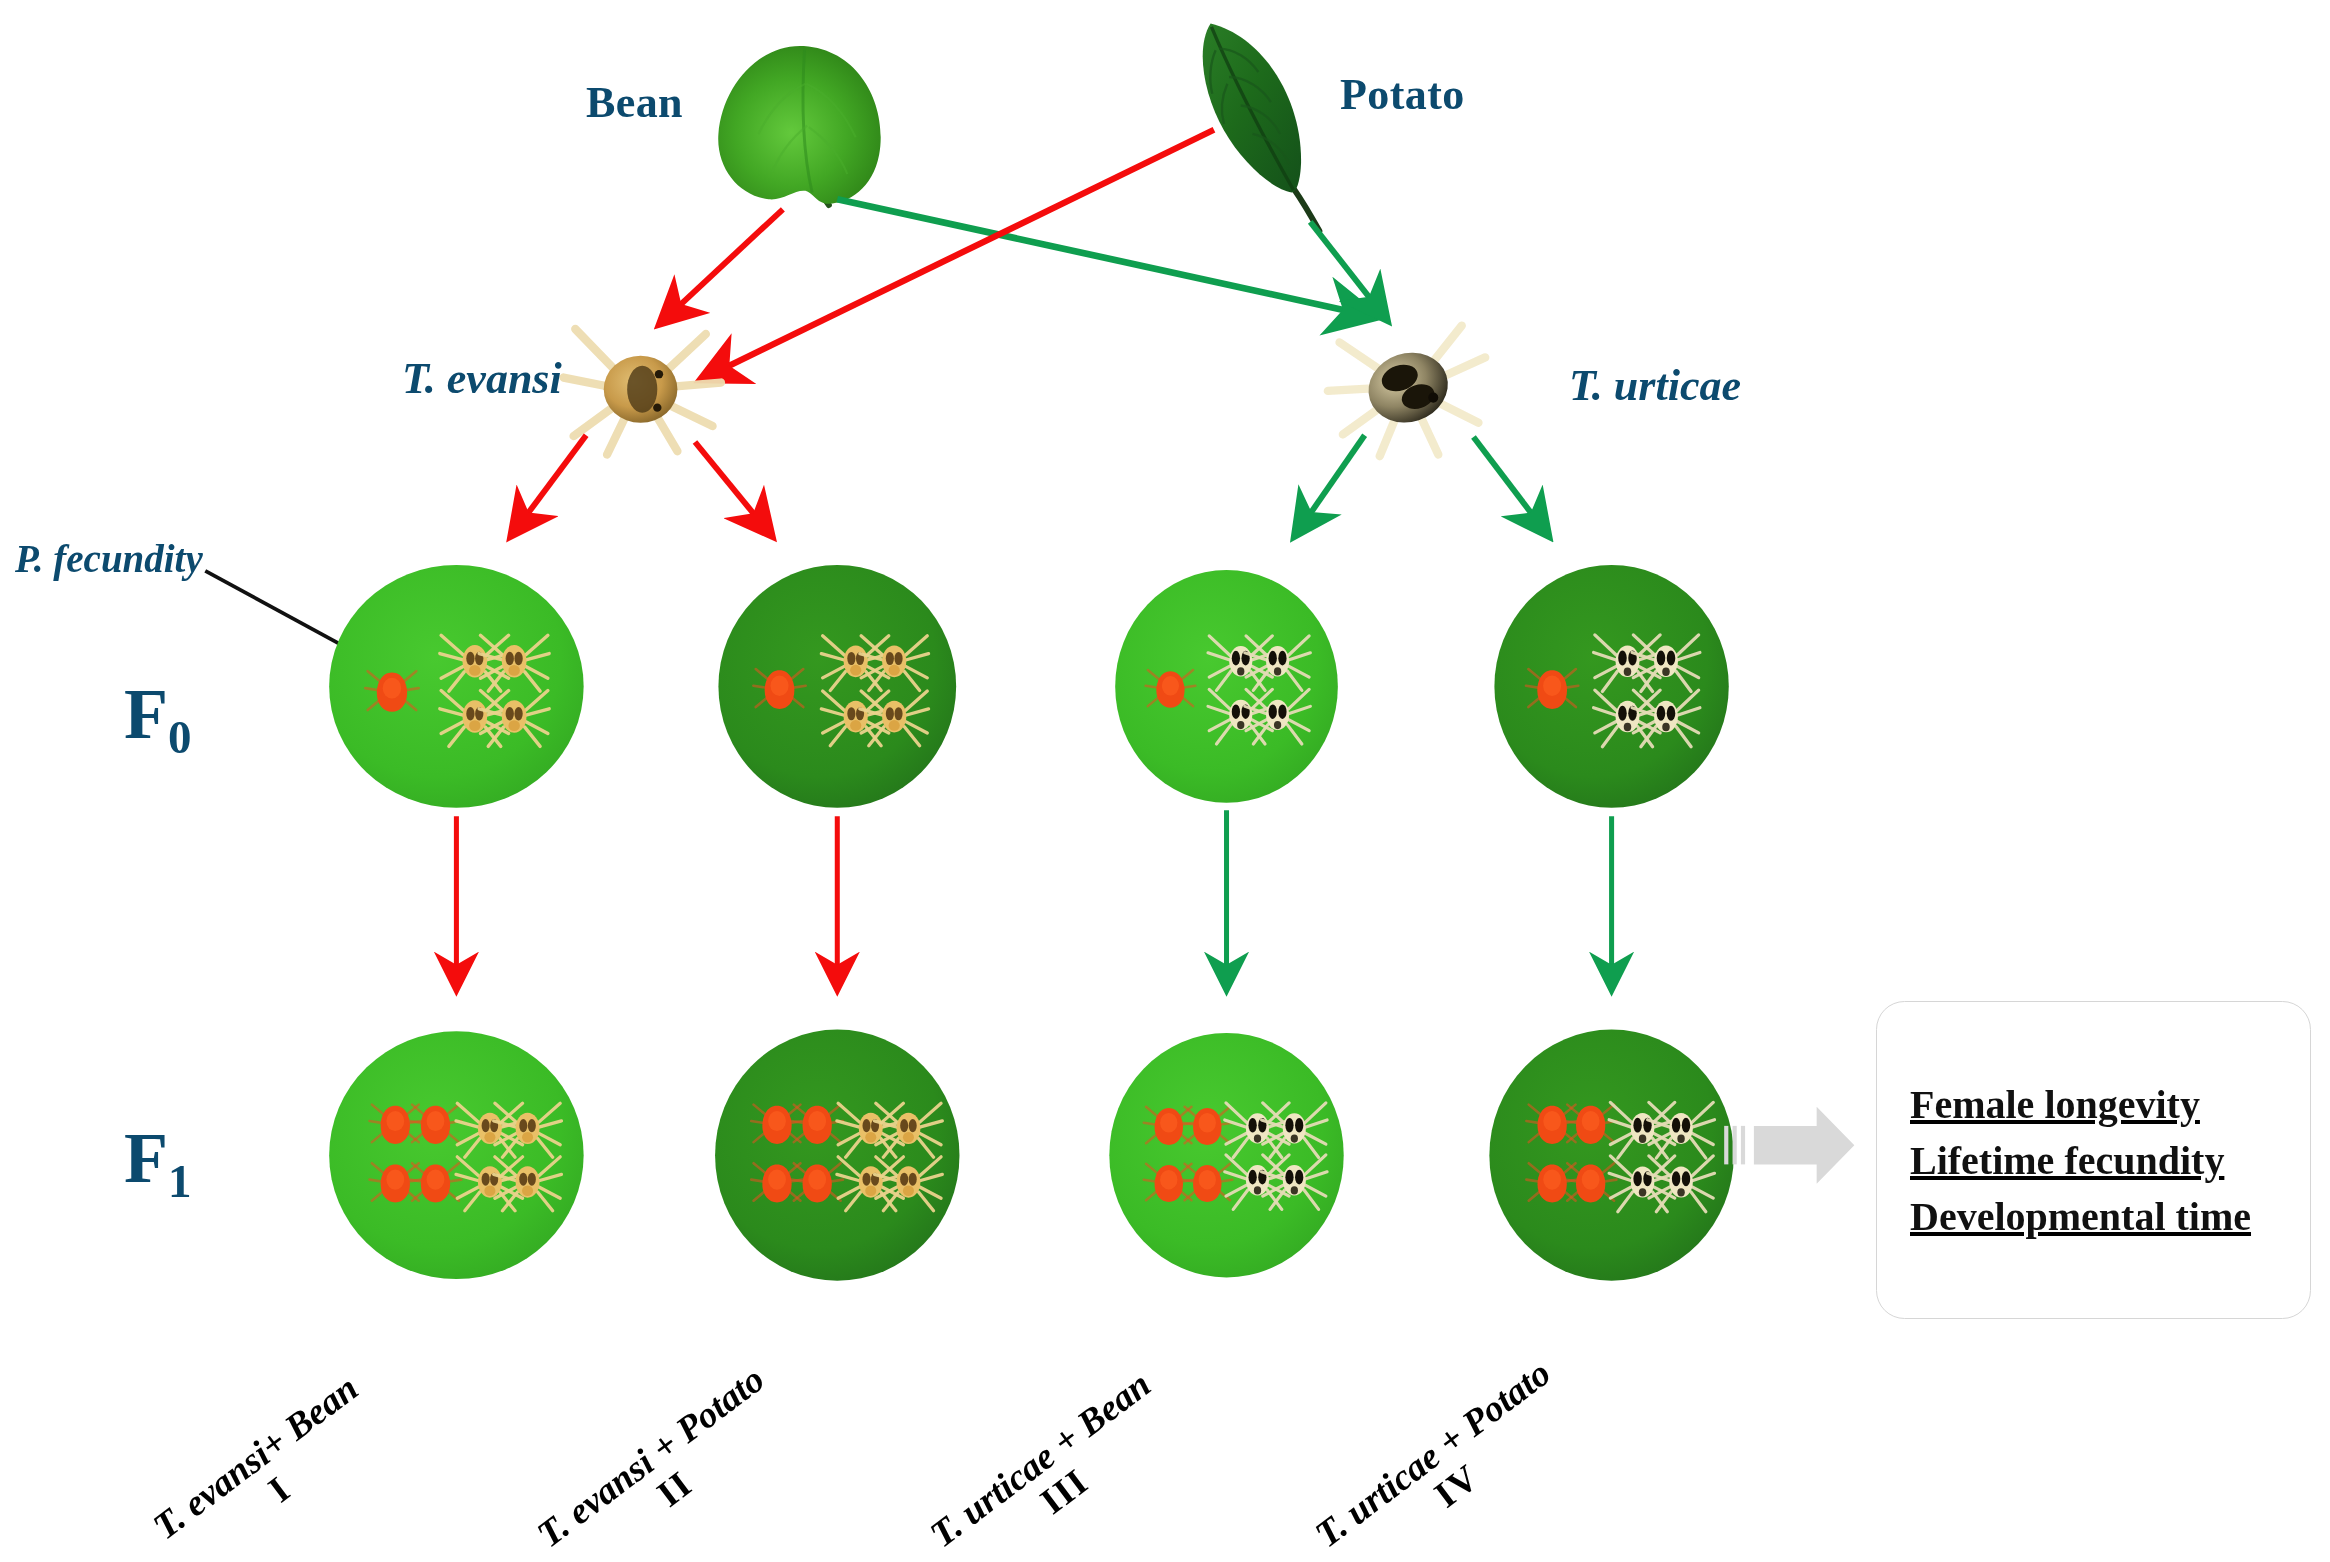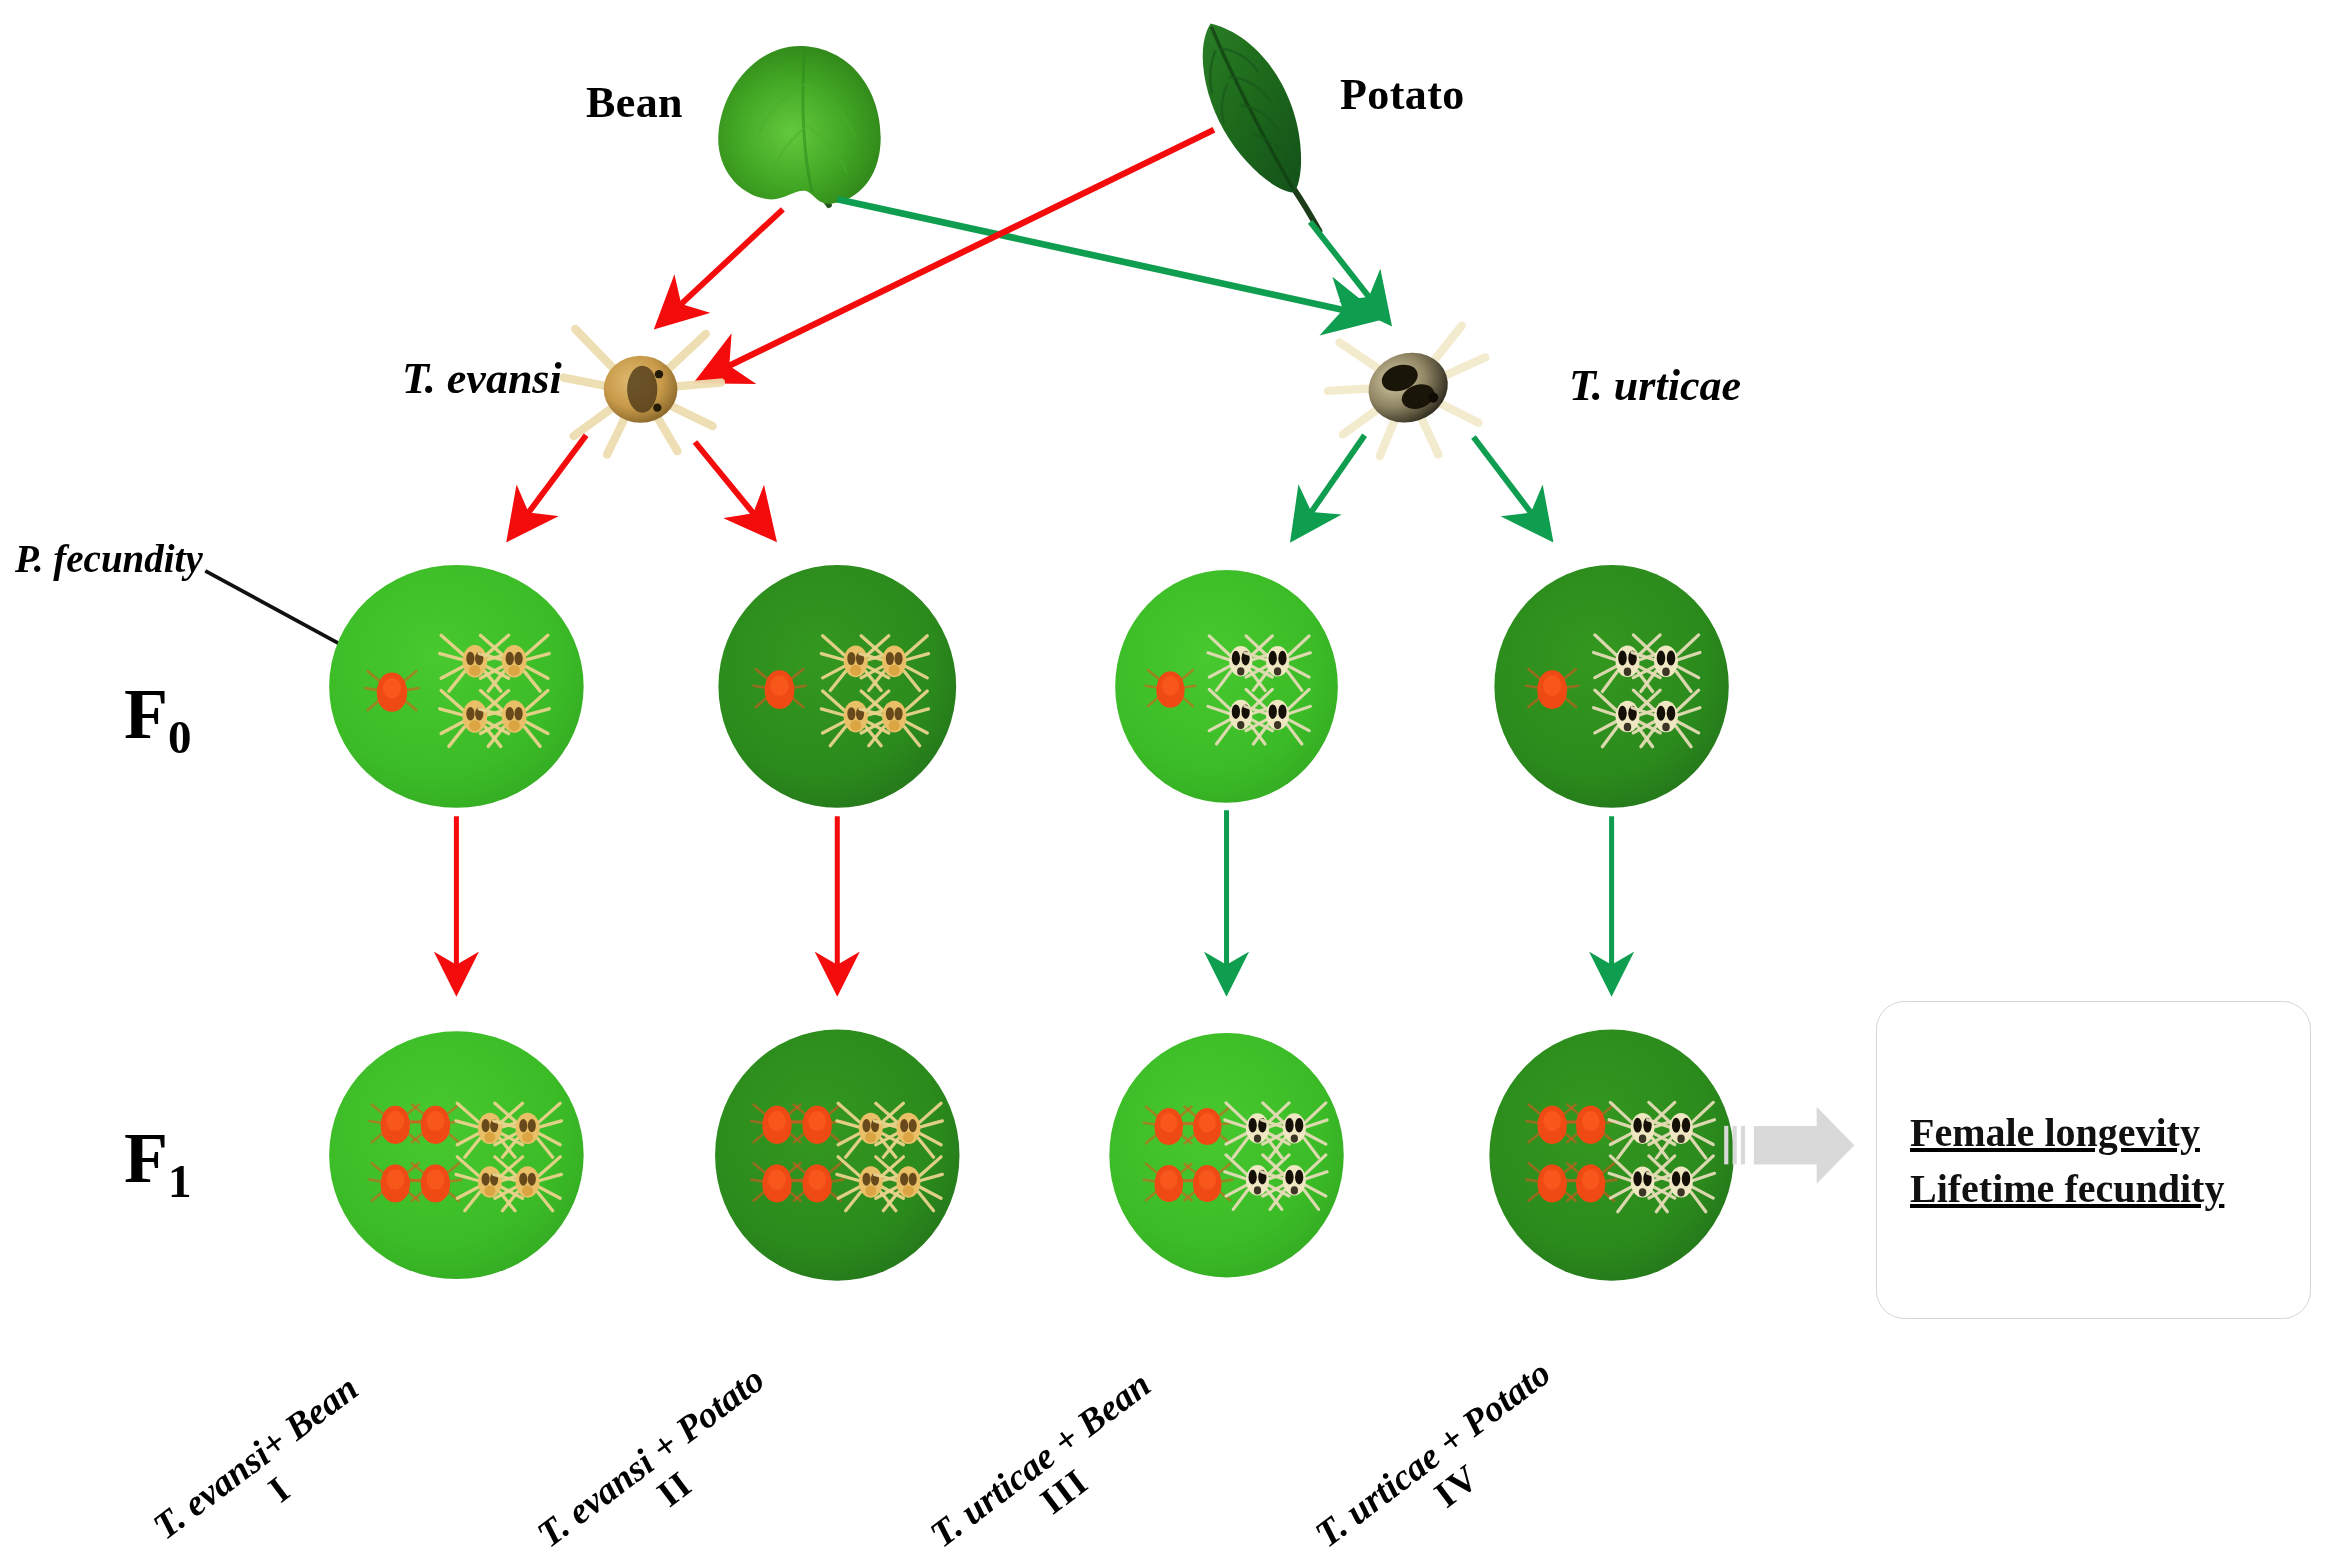--- a/index.html
+++ b/index.html
@@ -4,21 +4,21 @@
 <title>Experimental design diagram</title>
 <style>
   html,body{margin:0;padding:0;background:#ffffff;}
   body{
     width:2330px;height:1562px;position:relative;overflow:hidden;
     font-family:"Liberation Serif", serif;
     -webkit-font-smoothing:antialiased;
   }
   #stage{position:absolute;left:0;top:0;width:2330px;height:1562px;background:#fff;}
   svg.layer{position:absolute;left:0;top:0;width:2330px;height:1562px;}
-  .lbl{position:absolute;white-space:nowrap;color:#000000;font-weight:bold;}
+  .lbl{position:absolute;white-space:nowrap;color:#0c4a6e;font-weight:bold;}
   .plant-label{font-size:44px;letter-spacing:0.4px;}
   .mite-label{font-size:44px;font-style:italic;}
   .gen-label{font-size:72px;margin-top:28px;}
   .gen-label sub{font-size:47px;}
   .persimilis-label{font-size:39px;font-style:italic;}
   .treat{
     position:absolute;font-size:37px;font-style:italic;font-weight:bold;
     transform-origin:left bottom;line-height:1.08;text-align:center;
   }
   .treat .roman{font-style:normal;display:block;letter-spacing:1.7px;}
@@ -362,16 +362,17 @@
   </div>
 
   <div class="treat" style="left:1356px;top:1507px;transform:rotate(-37deg);">
     <span>T. urticae + Potato</span>
     <span class="roman">IV</span>
   </div>
 
   <div class="results-box" style="left:1876px;top:1001px;width:435px;height:318px;">
     <div>Female longevity</div>
     <div>Lifetime fecundity</div>
+    <div>Developmental time</div>
   </div>
 
 </div>
 
 
 </body></html>

